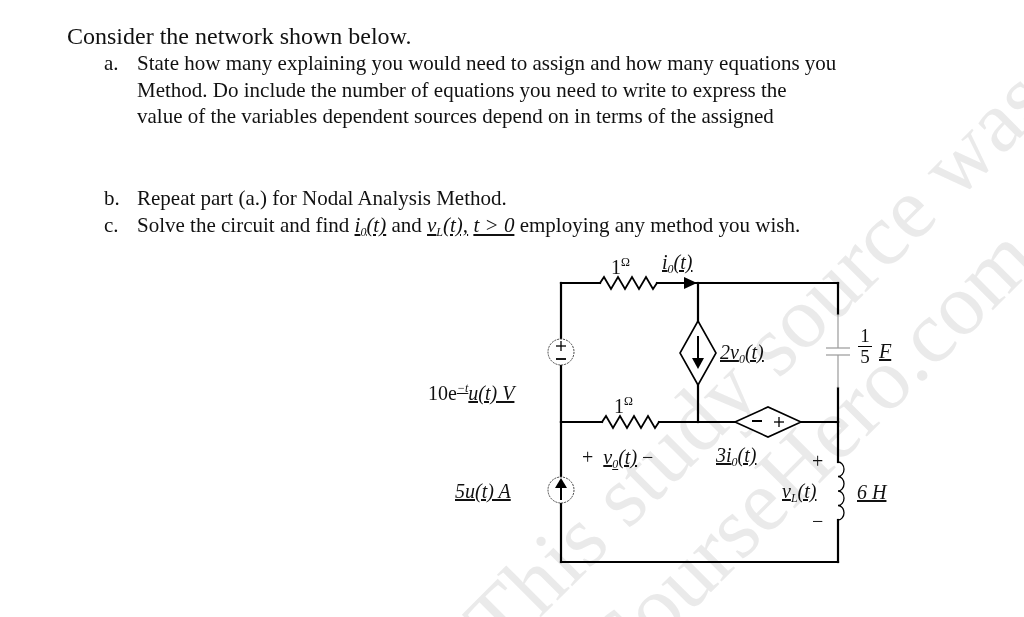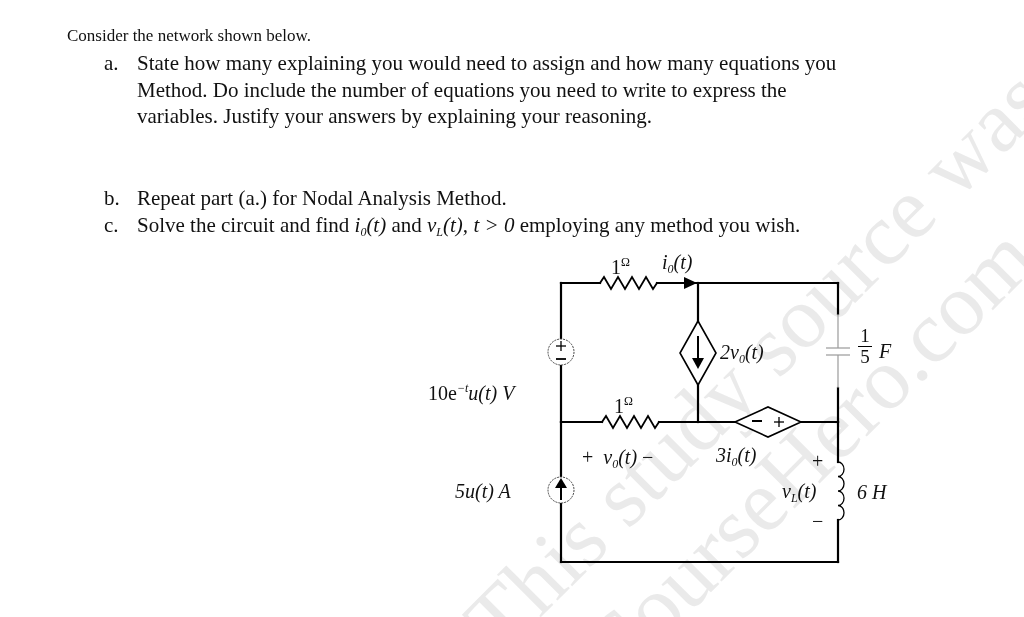--- a/index.html
+++ b/index.html
@@ -1,39 +1,39 @@
 <!DOCTYPE html>
 <html><head>
 <meta charset="utf-8">
 <style>
   html, body { margin:0; padding:0; background:#ffffff; }
   body { width:1024px; height:617px; position:relative; overflow:hidden;
          font-family:"Liberation Serif", "DejaVu Serif", serif; color:#111; }
-  .line { position:absolute; font-size:17px; line-height:26px; white-space:nowrap; }
+  .line { position:absolute; font-size:24px; line-height:26px; white-space:nowrap; }
   .intro { left:67px; top:23px; }
   .item-label { position:absolute; font-size:21px; line-height:26px; }
   .item-text { position:absolute; font-size:21px; line-height:26.5px; }
-  .it { font-style:italic; }
+  .it { font-style:italic;text-decoration:underline; }
   sub { font-size:12px; vertical-align:-4px; }
   sup { font-size:12px; vertical-align:8px; }
   svg#circuit { position:absolute; left:0; top:0; }
   .lbl { position:absolute; white-space:nowrap; font-size:20px; line-height:22px; }
   .watermark { position:absolute; font-family:"Liberation Serif", serif; color:rgba(180,180,180,0.28);
                font-size:88px; transform-origin:left top; white-space:nowrap; pointer-events:none; }
 </style>
 </head>
 <body>
 
 <div class="line intro">Consider the network shown below.</div>
 
 <div class="item-label" style="left:104px; top:50px;">a.</div>
 <div class="item-text" style="left:137px; top:50px;">
   <div>State how many explaining you would need to assign and how many equations you</div>
   <div>Method. Do include the number of equations you need to write to express the</div>
-  <div>variables. Justify your answers by explaining your reasoning.</div>
+  <div>value of the variables dependent sources depend on in terms of the assigned</div>
 </div>
 
 <div class="item-label" style="left:104px; top:185px;">b.</div>
 <div class="item-text" style="left:137px; top:185px;">Repeat part (a.) for Nodal Analysis Method.</div>
 
 <div class="item-label" style="left:104px; top:212px;">c.</div>
 <div class="item-text" style="left:137px; top:212px;">
   <span>Solve the circuit and find</span>
   <span class="it"><span>i</span><sub>0</sub><span>(t)</span></span>
   <span>and</span>

